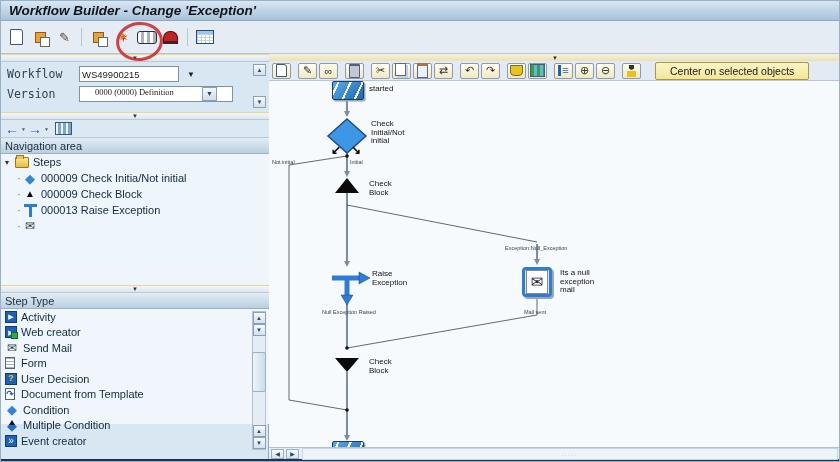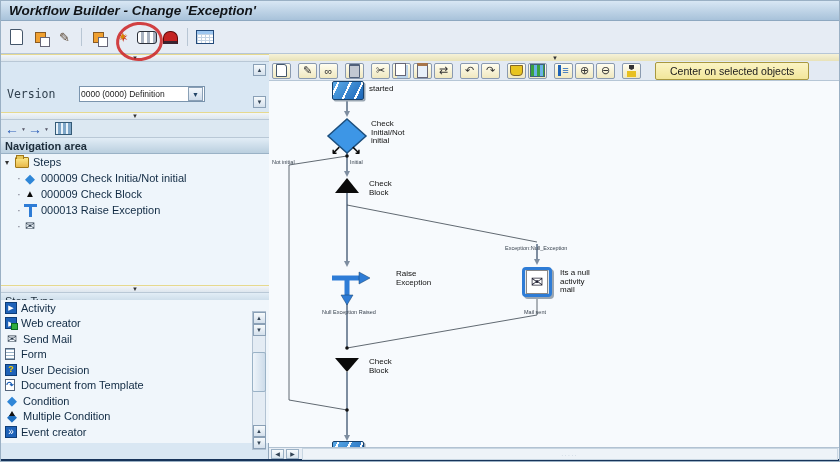--- a/index.html
+++ b/index.html
@@ -21,42 +21,42 @@
   .annot{position:absolute;left:115px;top:21px;width:41px;height:33px;border:3.5px solid rgba(204,34,34,.85);border-radius:50%;transform:rotate(-6deg);pointer-events:none;z-index:50;}
   
   .leftcol{position:absolute;left:0;top:53px;width:268px;height:405px;background:#d9e7f3;border-right:1px solid #92a8bc;box-sizing:border-box;}
   .splitter{position:absolute;left:0;width:268px;height:8px;background:linear-gradient(#f2f5f8,#dde6ee);border-top:1px solid #e6d98e;border-bottom:1px solid #b9c8d6;display:flex;align-items:center;justify-content:center;box-sizing:border-box;}
   .splitter .c{font-size:6px;color:#333;line-height:1;}
   .wfpanel{position:absolute;left:0;top:8px;width:268px;height:50px;background:#d9e7f3;}
   .wfrow{position:absolute;left:6px;display:flex;align-items:center;}
   .wflabel{font-family:"DejaVu Sans Mono",monospace;font-size:11.5px;color:#30404e;width:72px;display:inline-block;}
   .wfinput{width:94px;height:14px;background:#fff;border:1px solid #7a94ad;font-size:9.5px;color:#222;padding:0 2px;display:flex;align-items:center;}
   .ddarrow{font-size:8px;color:#222;margin-left:8px;}
-  .verbox{width:122px;height:14px;background:#fff;border:1px solid #7a94ad;font-size:8.5px;color:#222;padding:0 1px;display:flex;align-items:center;justify-content:space-between;}
+  .verbox{width:122px;height:14px;background:#fff;border:1px solid #7a94ad;font-size:8.5px;color:#222;padding:0 15px;display:flex;align-items:flex-start;justify-content:space-between;font-family:Liberation Serif, serif;}
   .combobtn{width:13px;height:12px;border:1px solid #8aa0b6;background:linear-gradient(#f4f8fc,#cfdcea);font-size:7px;display:flex;align-items:center;justify-content:center;color:#246;}
   .wfscroll{position:absolute;right:3px;top:2px;width:13px;height:44px;display:flex;flex-direction:column;justify-content:space-between;}
   .sbtn{width:13px;height:12px;border:1px solid #8aa0b6;background:linear-gradient(#f6fafc,#d4e0ec);display:flex;align-items:center;justify-content:center;font-size:6px;color:#345;box-sizing:border-box;}
   .navtb{position:absolute;left:0;top:66px;width:268px;height:18px;background:#dce8f2;border-bottom:1px solid #b9c8d6;display:flex;align-items:center;gap:2px;padding-left:4px;box-sizing:border-box;}
   .navarr{font-size:14px;font-weight:bold;color:#2a5cb8;line-height:1;}
   .navdd{font-size:5px;color:#556;}
   .film{width:15px;height:11px;background:#7ea6c8;border:1px solid #345a76;background-image:repeating-linear-gradient(90deg,#e8f2fa 0 2px,transparent 2px 5px);margin-left:4px;}
   .phdr{position:absolute;left:0;width:268px;height:16px;background:linear-gradient(#e2edf6,#bacfdf);border-bottom:1px solid #9ab2c6;display:flex;align-items:center;padding-left:4px;box-sizing:border-box;font-size:11px;color:#1c2c3a;}
   .tree{position:absolute;left:0;top:100px;width:268px;height:131px;background:#eef5fb;font-size:11px;color:#102a43;}
   .trow{display:flex;align-items:center;height:16px;padding-left:4px;white-space:nowrap;}
   .trow.child{padding-left:14px;}
   .texp{font-size:8px;color:#333;width:10px;}
   .tdot{color:#667;width:8px;font-size:10px;text-align:center;}
   .ic{width:14px;height:13px;display:inline-flex;align-items:center;justify-content:center;flex:none;margin-right:4px;font-size:10px;line-height:1;box-sizing:border-box;}
   .folder{width:14px;height:9px;background:linear-gradient(#fce88a,#e8b84a);border:1px solid #a07818;border-radius:1px;position:relative;}
   .folder::before{content:"";position:absolute;left:0;top:-3px;width:6px;height:3px;background:#e8c85a;border:1px solid #a07818;border-bottom:none;}
   .ic-cond{color:#2f86d7;font-size:13px;}
   .ic-block{color:#0a0a0a;font-size:10px;}
   .ic-pipe{background:linear-gradient(#2e7cd6,#2e7cd6) 50% 0/13px 3px no-repeat,linear-gradient(#2e7cd6,#2e7cd6) 50% 0/3px 13px no-repeat;}
   .ic-mail{color:#2a3a4a;font-size:12px;}
-  .stlist{position:absolute;left:0;top:246px;width:268px;height:143px;background:#f0f6fb;font-size:11px;color:#102a43;}
+  .stlist{position:absolute;left:0;top:255px;width:268px;height:115px;background:#f0f6fb;font-size:11px;color:#102a43;}
   .srow{display:flex;align-items:center;height:15.5px;padding-left:4px;white-space:nowrap;}
   .ic-activity,.ic-web,.ic-decision,.ic-event{background:#1e62b8;border:1px solid #0d3d78;color:#fff;font-size:7px;width:12px;height:12px;}
   .ic-web{position:relative;}
   .ic-web::after{content:"";position:absolute;right:-2px;bottom:-2px;width:5px;height:5px;background:#2fae3f;border:1px solid #0a6a22;}
   .ic-decision{color:#ffd000;font-weight:bold;font-size:9px;}
   .ic-event{font-size:10px;}
   .ic-form,.ic-doctpl{background:#fff;border:1px solid #55657a;width:10px;height:12px;background-image:linear-gradient(#9ab4c8 1px,transparent 1px);background-size:100% 3px;margin-right:6px;}
   .ic-doctpl{color:#1e62b8;font-size:9px;font-weight:bold;background-image:none;}
   .ic-multi{color:#1d6fc0;font-size:13px;position:relative;}
   .ic-multi::after{content:"";position:absolute;top:-2px;left:4px;width:0;height:0;border:3px solid transparent;border-bottom:5px solid #111;}
@@ -124,20 +124,25 @@
       </span>
   </div>
   <div class="annot"></div>
 
   <div class="leftcol">
     <div class="splitter" style="top:0;">
         <span class="c">▼</span>
       </div>
 
     <div class="wfpanel">
+      <div class="wfrow" style="top:4px;">
+        <span class="wflabel">Workflow</span>
+        <span class="wfinput">WS49900215</span>
+        <span class="ddarrow">▼</span>
+      </div>
       <div class="wfrow" style="top:24px;">
         <span class="wflabel">Version</span>
         <span class="verbox">
           <span>0000 (0000) Definition</span>
           <span class="combobtn">▼</span>
         </span>
       </div>
       <div class="wfscroll">
         <span class="sbtn">▲</span>
         <span class="sbtn">▼</span>
@@ -149,21 +154,21 @@
       </div>
 
     <div class="navtb">
       <span class="navarr">←</span>
       <span class="navdd">▼</span>
       <span class="navarr">→</span>
       <span class="navdd">▼</span>
       <span class="film"></span>
     </div>
 
-    <div class="phdr" style="top:84px;font-weight:bold;">
+    <div class="phdr" style="top:84px;">
       <span>Navigation area</span>
     </div>
 
     <div class="tree">
       <div class="trow">
         <span class="texp">▾</span>
         <span class="ic">
             <span class="folder"></span>
           </span>
         <span>Steps</span>
@@ -343,27 +348,27 @@
         </g>
       </svg>
 
       <div class="node-start" style="left:63px;top:0px;"></div>
       <div class="nlabel" style="left:100px;top:4px;">started</div>
       <div class="nlabel" style="left:102px;top:39px;">Check
 Initial/Not
 initial</div>
       <div class="nlabel" style="left:100px;top:99px;">Check
 Block</div>
-      <div class="nlabel" style="left:103px;top:189px;margin-left:24px;">Raise
+      <div class="nlabel" style="left:103px;top:189px;">Raise
 Exception</div>
       <div class="node-mail">
         <span class="env">✉</span>
       </div>
       <div class="nlabel" style="left:291px;top:188px;">Its a null
-activity
+exception
 mail</div>
       <div class="nlabel" style="left:100px;top:277px;">Check
 Block</div>
       <div class="node-start" style="left:63px;top:360px;"></div>
 
       <div class="elabel" style="left:3px;top:78px;">Not initial</div>
       <div class="elabel" style="left:81px;top:78px;">Initial</div>
       <div class="elabel" style="left:236px;top:164px;">Exception:Null_Exception</div>
       <div class="elabel" style="left:53px;top:228px;">Null Exception Raised</div>
       <div class="elabel" style="left:255px;top:228px;">Mail sent</div>

